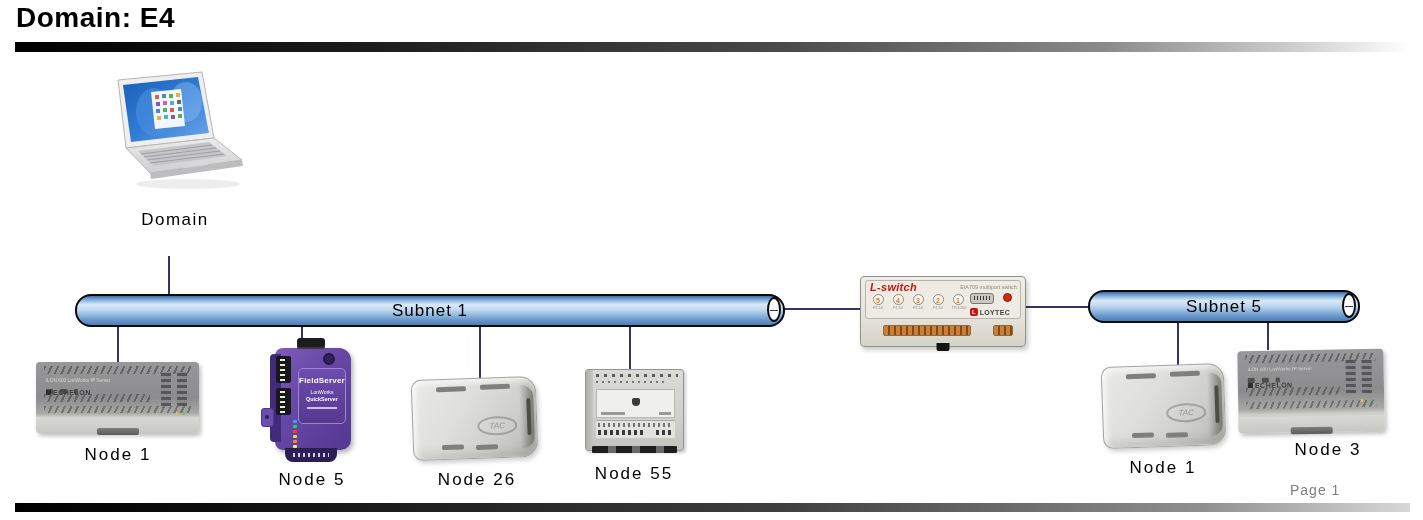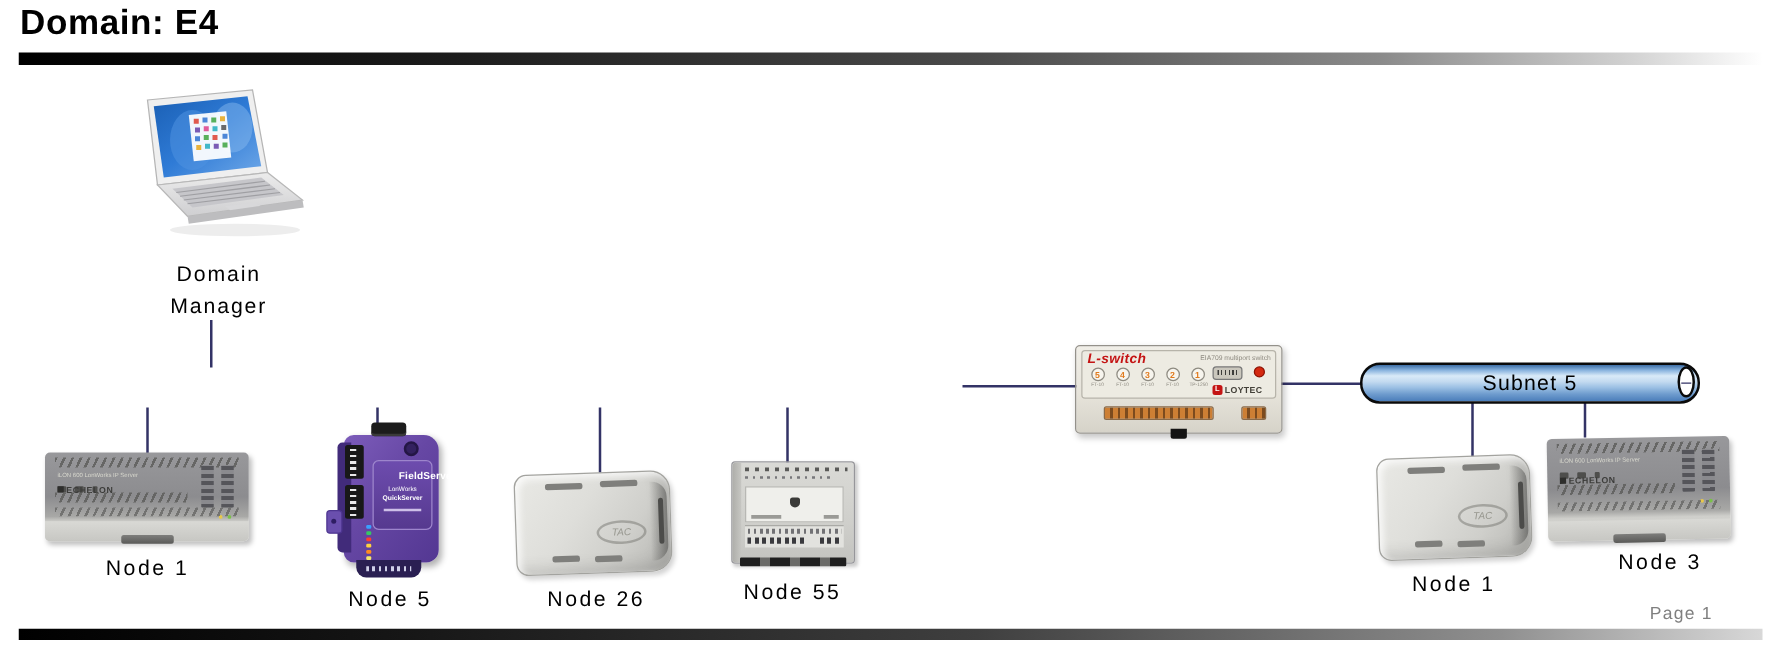--- a/index.html
+++ b/index.html
@@ -7,21 +7,21 @@
         font-family:"Liberation Sans",sans-serif;overflow:hidden;color:#000;}
 
   
   .page-title{position:absolute;left:16px;top:2px;font-size:28px;font-weight:bold;
               letter-spacing:.5px;margin:0;}
   .rule{position:absolute;left:15px;width:1395px;}
   .rule-top{top:42px;height:10px;
     background:linear-gradient(to right,#000 0%,#1c1c1c 25%,#4a4a4a 55%,#8a8a8a 78%,#d5d5d5 93%,#fff 100%);}
   .rule-bottom{top:503px;height:9px;
     background:linear-gradient(to right,#000 0%,#161616 22%,#3f3f3f 55%,#8f8f8f 85%,#d8d8d8 100%);}
-  .page-number{position:absolute;left:1290px;top:482px;width:110px;text-align:center;
+  .page-number{position:absolute;left:1290px;top:482px;width:110px;text-align:left;
                font-size:14px;color:#7f7f7f;letter-spacing:1px;}
 
   
   .vline,.hline{position:absolute;background:#333366;}
   .vline{width:2px;}
   .hline{height:2px;}
 
   
   .pipe{position:absolute;height:29px;border:2px solid #0a0a0a;border-radius:16px;
     background:linear-gradient(to bottom,#3f6fa6 0%,#86b1dd 14%,#d9eaf8 30%,#c3daf0 46%,
@@ -122,21 +122,21 @@
   .fserver .t1{top:14px;} .fserver .t2{top:46px;}
   .fserver .term i{position:absolute;left:4px;top:2px;bottom:2px;width:5px;
     background:repeating-linear-gradient(0deg,#e8e8e8 0 2px,transparent 2px 5px);}
   .fserver .topconn{position:absolute;top:-4px;left:34px;width:28px;height:11px;background:#1c1c1c;
     border-radius:3px;box-shadow:inset 0 -2px 0 #3a3a3a;}
   .fserver .screw{position:absolute;top:11px;right:16px;width:8px;height:8px;border-radius:50%;
     background:#33215f;border:2px solid #241645;}
   .fserver .panel{position:absolute;right:5px;top:26px;width:46px;height:54px;
     background:linear-gradient(180deg,#6d4cae,#56398f);border:1px solid #9d85cc;border-radius:5px;
     text-align:center;color:#fff;}
-  .fserver .panel .l1{font-size:8px;font-weight:bold;margin-top:7px;letter-spacing:.2px;margin-left:20px;}
+  .fserver .panel .l1{font-size:8px;font-weight:bold;margin-top:7px;letter-spacing:.2px;}
   .fserver .panel .l2{font-size:6px;margin-top:4px;transform:scale(.85);}
   .fserver .panel .l3{font-size:6px;font-weight:bold;margin-top:1px;transform:scale(.9);}
   .fserver .panel .url{margin:5px auto 0;width:30px;height:2px;background:#cdbfe8;}
   .fserver .ledcol{position:absolute;left:30px;top:78px;display:flex;flex-direction:column;gap:2px;}
   .fserver .ledcol i{width:4px;height:3px;border-radius:1px;}
   .fserver .ledcol i:nth-child(1){background:#3aa0ff;}
   .fserver .ledcol i:nth-child(2){background:#35c864;}
   .fserver .ledcol i:nth-child(3){background:#ff3b30;}
   .fserver .ledcol i:nth-child(4){background:#ffd23f;}
   .fserver .ledcol i:nth-child(5){background:#ff8a1e;}
@@ -232,33 +232,38 @@
           <line x1="56" y1="89" x2="128" y2="80"></line>
         <line x1="59" y1="92" x2="132" y2="83"></line>
           <line x1="62" y1="95" x2="136" y2="86"></line>
       </g>
       <polygon points="92,97 116,94 126,100 101,104" fill="#d8d8da"></polygon>
       <polygon points="62,105 154,92 155,98 63,111" fill="#bdbdbf"></polygon>
     </svg>
   </div>
   <div class="nm-label">
     <span>Domain</span>
-    <span>Manager</span>
   </div>
 
   <div class="vline" style="left:168px;top:256px;height:38px;"></div>
   <div class="hline" style="left:770px;top:308px;width:92px;"></div>
   <div class="hline" style="left:1022px;top:306px;width:68px;"></div>
   <div class="vline" style="left:117px;top:326px;height:37px;"></div>
   <div class="vline" style="left:301px;top:326px;height:19px;"></div>
   <div class="vline" style="left:479px;top:326px;height:52px;"></div>
   <div class="vline" style="left:629px;top:326px;height:44px;"></div>
   <div class="vline" style="left:1177px;top:322px;height:43px;"></div>
   <div class="vline" style="left:1267px;top:322px;height:28px;"></div>
 
+  <div class="pipe" style="left:75px;top:294px;width:706px;">
+    <span class="pipe-label">Subnet 1</span>
+    <span class="pipe-cap">
+        <i></i>
+      </span>
+  </div>
 
   <div class="pipe" style="left:1088px;top:290px;width:268px;">
     <span class="pipe-label">Subnet 5</span>
     <span class="pipe-cap">
         <i></i>
       </span>
   </div>
 
   <div class="lswitch" style="left:860px;top:276px;width:164px;height:69px;">
     <div class="face">

